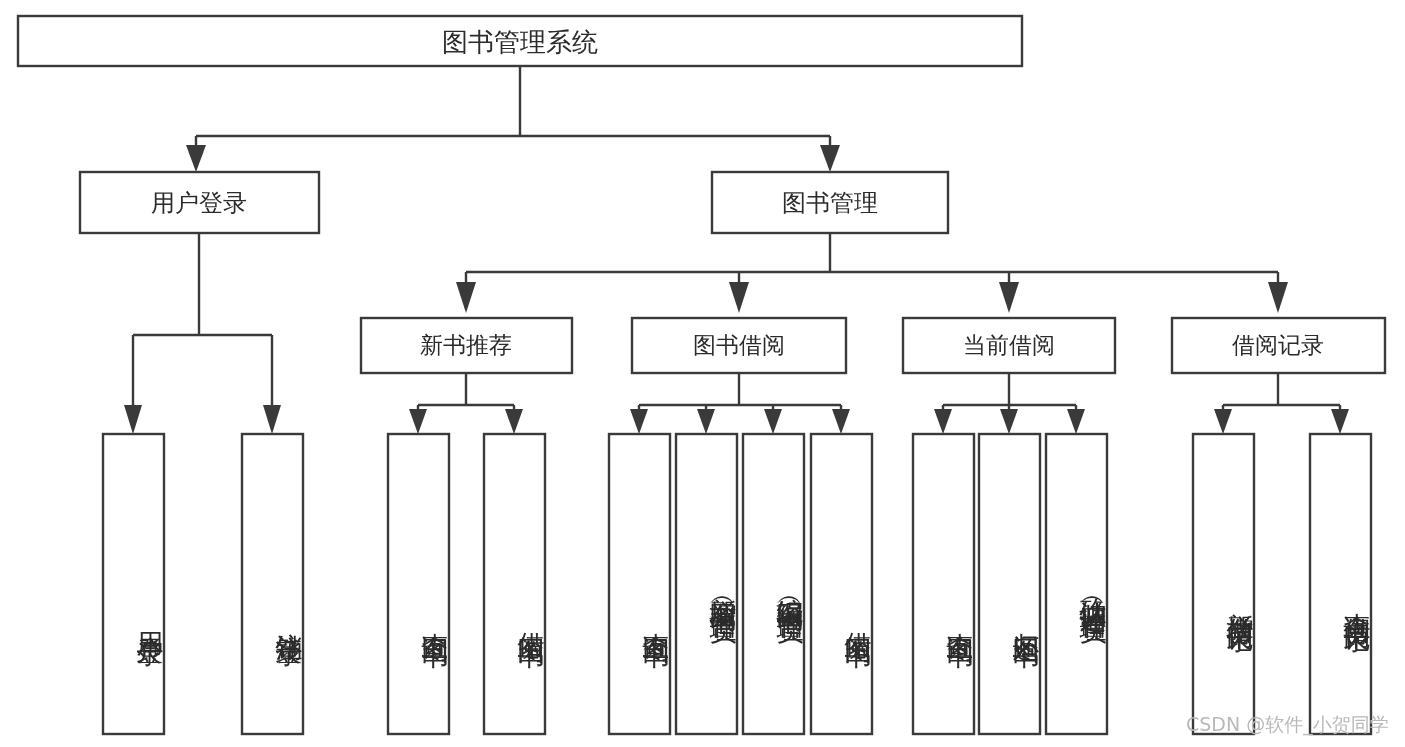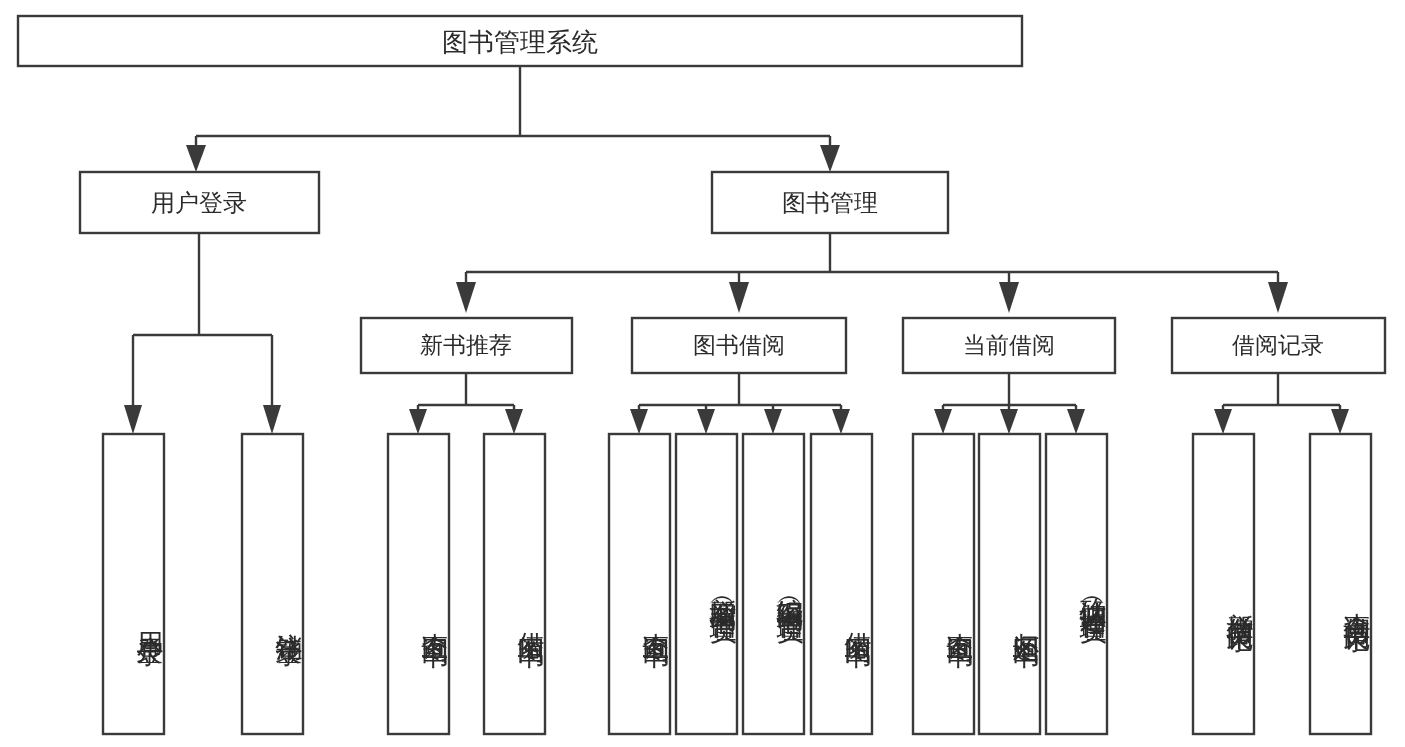--- a/index.html
+++ b/index.html
@@ -203,14 +203,15 @@
   <div class="vlabel" style="left:743px; top:444px; width:61px; height:290px;">编辑图书（管理员）</div>
   <div class="vlabel" style="left:811px; top:502px; width:61px; height:230px;">借阅图书</div>
 
   <div class="vlabel" style="left:913px; top:502px; width:61px; height:230px;">查询图书</div>
   <div class="vlabel" style="left:979px; top:502px; width:61px; height:230px;">归还图书</div>
   <div class="vlabel" style="left:1046px; top:444px; width:61px; height:290px;">确认归还（管理员）</div>
 
   <div class="vlabel" style="left:1193px; top:466px; width:61px; height:268px;">新增借阅记录</div>
   <div class="vlabel" style="left:1310px; top:466px; width:61px; height:268px;">查询借阅记录</div>
 
+  <div class="watermark">CSDN @软件_小贺同学</div>
 
 </div>
 
 </body></html>

